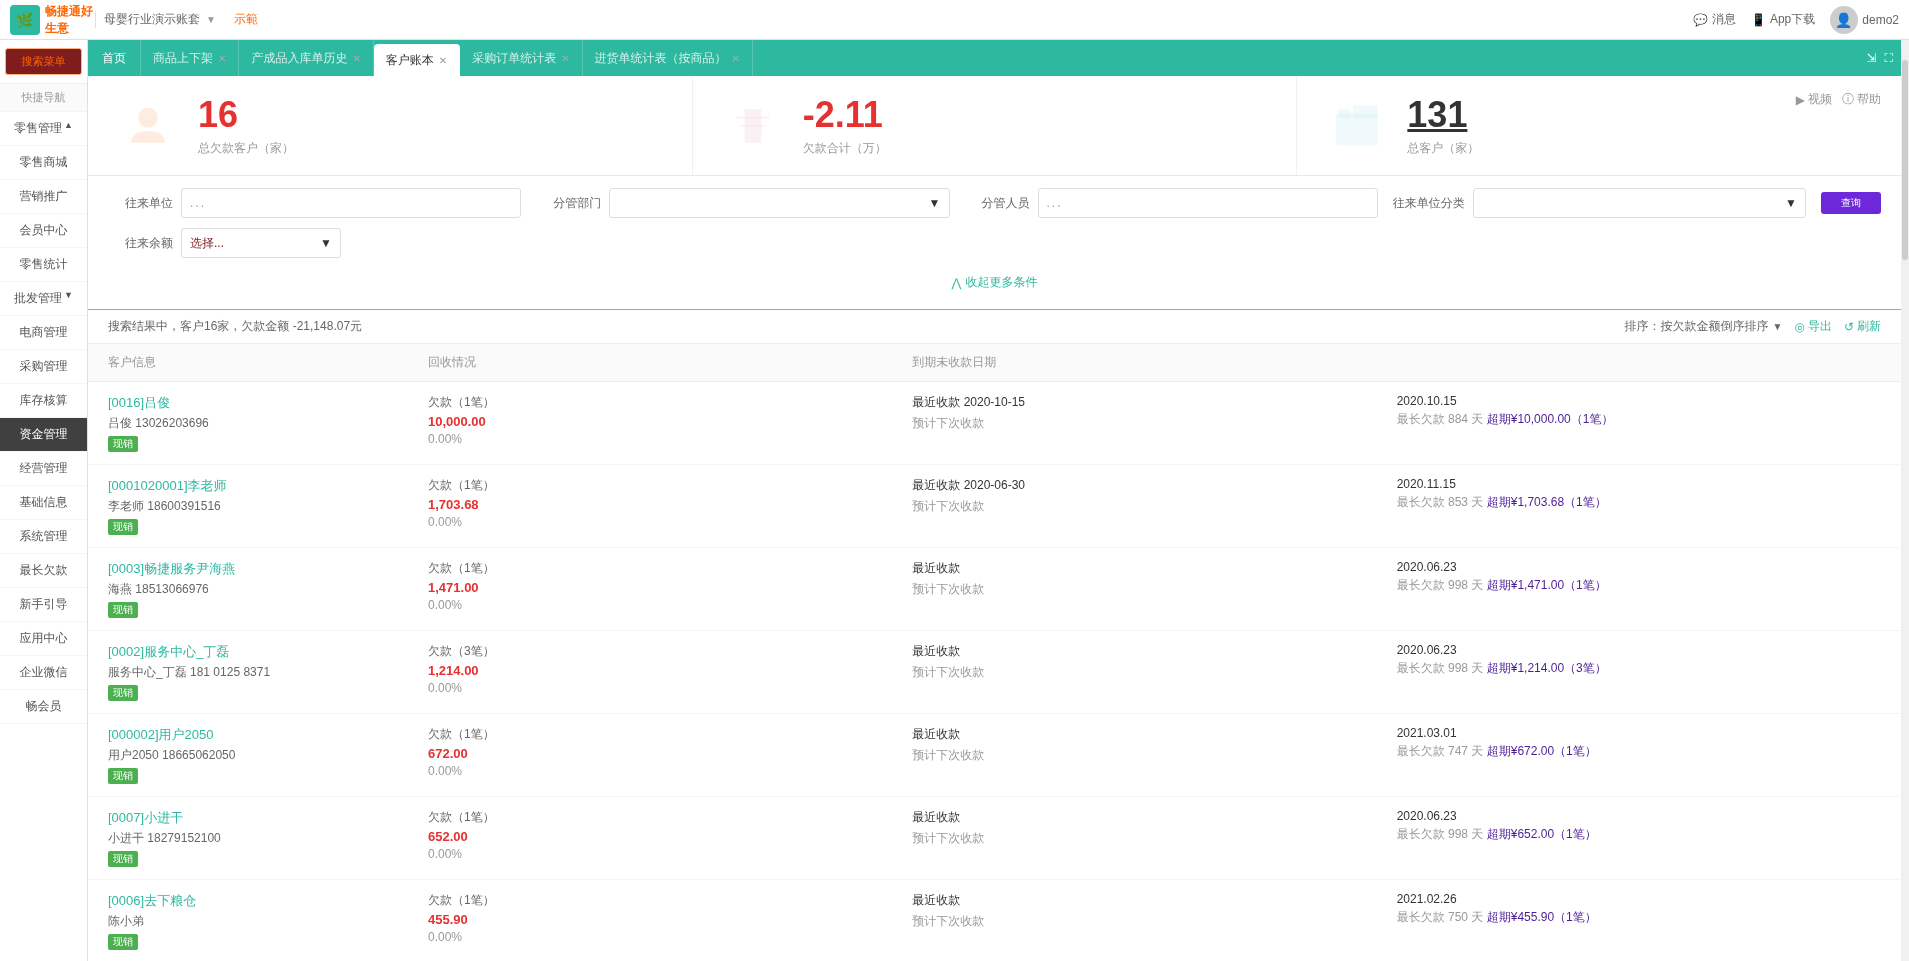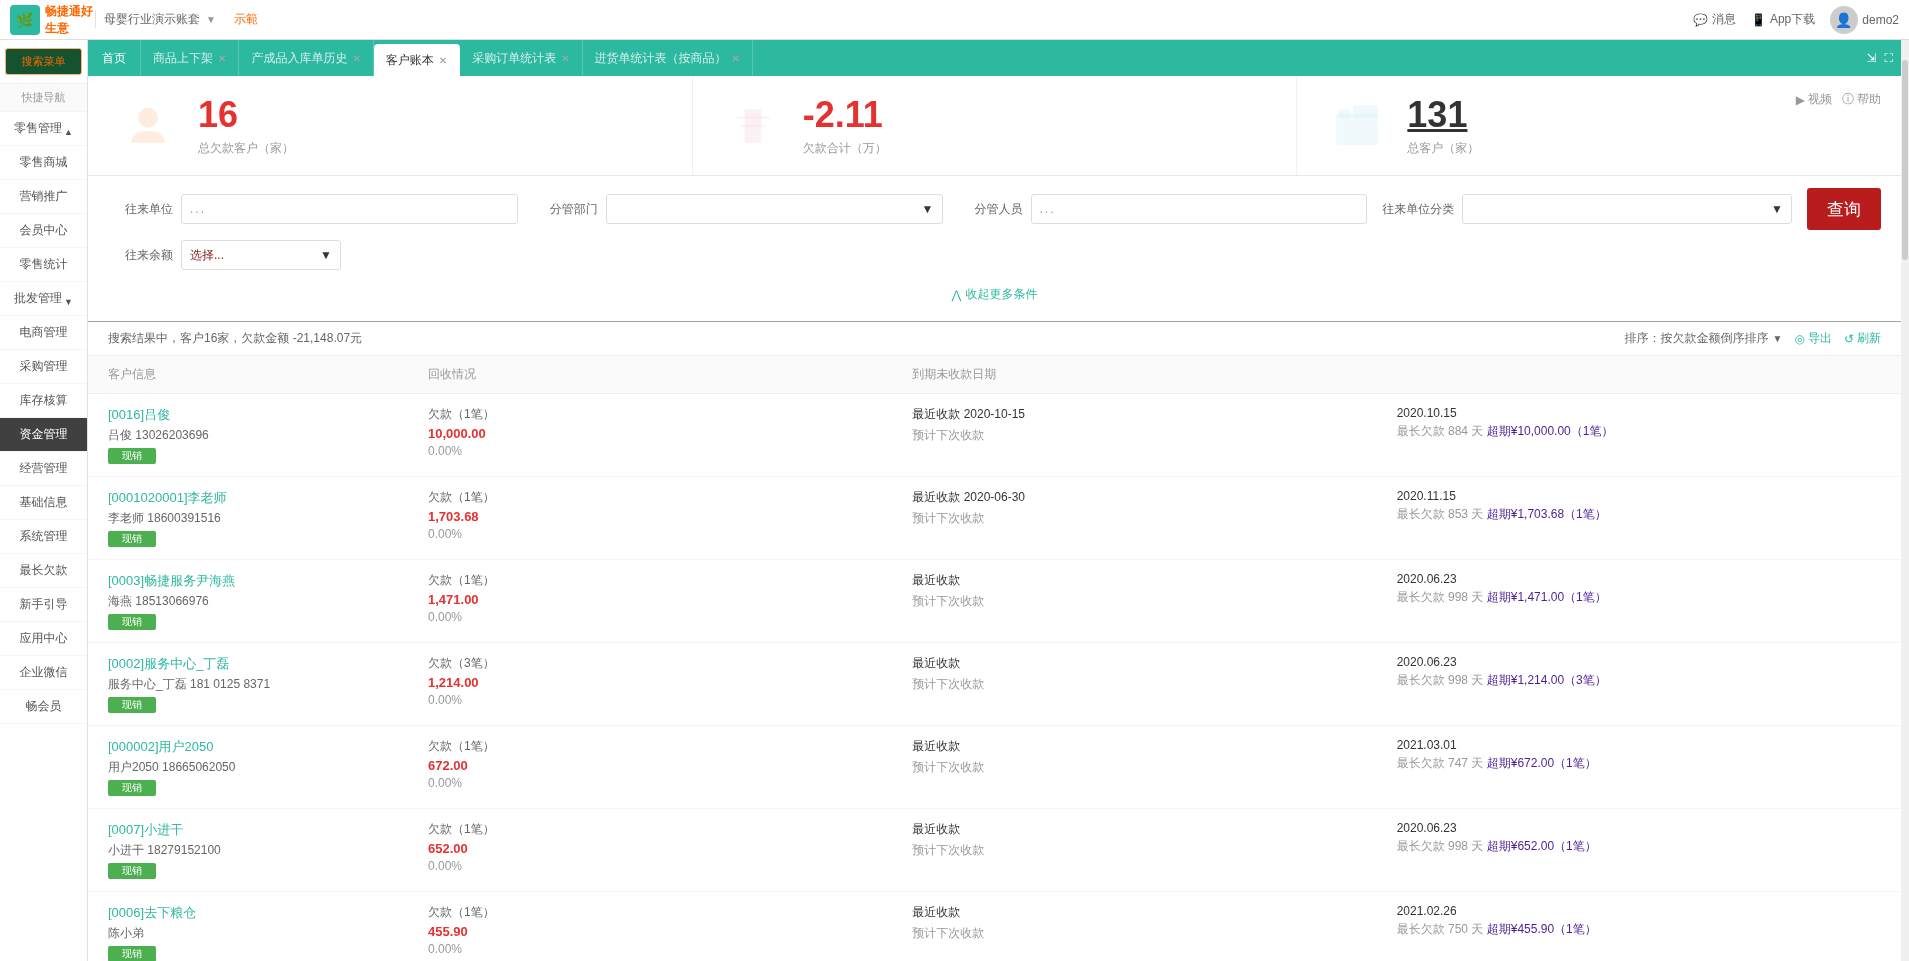--- a/index.html
+++ b/index.html
@@ -14,24 +14,24 @@
     .top-right { margin-left: auto; display: flex; align-items: center; gap: 15px; }
     .top-right-item { display: flex; align-items: center; gap: 4px; font-size: 12px; color: #666; cursor: pointer; }
     .user-avatar { width: 28px; height: 28px; border-radius: 50%; background: #ccc; display: flex; align-items: center; justify-content: center; font-size: 11px; }
 
     
     .main-layout { display: flex; flex: 1; overflow: hidden; }
 
     
     .sidebar { width: 88px; background: #fff; border-right: 1px solid #e0e0e0; display: flex; flex-direction: column; flex-shrink: 0; overflow-y: auto; }
     .sidebar-search { padding: 8px 5px; border-bottom: 1px solid #f0f0f0; }
-    .sidebar-search-btn { width: 100%; background: #14532d; border: 1px solid #ffb07c; color: #ff6600; padding: 5px; border-radius: 3px; font-size: 11px; cursor: pointer; text-align: center; }
+    .sidebar-search-btn { width: 100%; background: #7f1d1d; border: 1px solid #ffb07c; color: #ff6600; padding: 5px; border-radius: 3px; font-size: 11px; cursor: pointer; text-align: center; }
     .sidebar-item { padding: 8px 5px; text-align: center; cursor: pointer; font-size: 12px; color: #555; border-bottom: 1px solid #f5f5f5; }
     .sidebar-item.active { background: #404040; color: #fff; }
-    .sidebar-item-with-arrow { display: flex; align-items: flex-end; justify-content: center; gap: 2px; }
+    .sidebar-item-with-arrow { display: flex; align-items: flex-start; justify-content: center; gap: 2px; }
 
     
     .tab-bar { display: flex; background: #2db8a0; height: 36px; align-items: stretch; flex-shrink: 0; padding-left: 0; overflow: hidden; }
     .tab-item { display: flex; align-items: center; padding: 0 12px; font-size: 12px; cursor: pointer; color: rgba(255,255,255,0.8); white-space: nowrap; border-right: 1px solid rgba(255,255,255,0.2); gap: 5px; }
     .tab-item.active { background: #fff; color: #333; border-radius: 4px 4px 0 0; margin-top: 4px; }
     .tab-item .close-icon { font-size: 10px; color: #aaa; cursor: pointer; }
     .tab-item.active .close-icon { color: #999; }
     .tab-home { padding: 0 14px; font-size: 12px; color: #fff; }
     .tab-right { margin-left: auto; display: flex; align-items: center; padding: 0 8px; gap: 8px; }
     .tab-right-icon { color: #fff; font-size: 14px; cursor: pointer; }
@@ -53,39 +53,39 @@
     .stat-top-right span { cursor: pointer; display: flex; align-items: center; gap: 3px; }
 
     
     .filter-area { background: #fff; padding: 12px 20px; border-bottom: 1px solid #a3a3a3; }
     .filter-row { display: flex; align-items: center; gap: 15px; margin-bottom: 10px; }
     .filter-item { display: flex; align-items: center; gap: 8px; flex: 1; }
     .filter-label { font-size: 12px; color: #666; white-space: nowrap; min-width: 65px; text-align: right; }
     .filter-input { flex: 1; height: 30px; border: 1px solid #ddd; border-radius: 3px; padding: 0 8px; font-size: 12px; display: flex; align-items: center; justify-content: space-between; cursor: pointer; position: relative; }
     .filter-input .dots { color: #999; letter-spacing: 2px; }
     .filter-select { flex: 1; height: 30px; border: 1px solid #ddd; border-radius: 3px; padding: 0 8px; font-size: 12px; display: flex; align-items: center; justify-content: space-between; cursor: pointer; }
-    .search-btn { background: #b91c1c; color: #fff; border: none; padding: 0 20px; height: 42px; border-radius: 3px; cursor: pointer; font-size: 17px; white-space: nowrap; }
+    .search-btn { background: #6d28d9; color: #fff; border: none; padding: 0 20px; height: 22px; border-radius: 3px; cursor: pointer; font-size: 10px; white-space: nowrap; }
     .collapse-row { display: flex; justify-content: center; padding: 6px; }
     .collapse-btn { color: #2db8a0; font-size: 12px; cursor: pointer; display: flex; align-items: center; gap: 4px; }
 
     
     .results-bar { display: flex; align-items: center; justify-content: space-between; padding: 8px 20px; background: #fff; border-bottom: 1px solid #eee; }
     .results-info { font-size: 12px; color: #666; }
     .results-actions { display: flex; align-items: center; gap: 12px; font-size: 12px; color: #666; }
     .sort-select { display: flex; align-items: center; gap: 4px; cursor: pointer; }
     .action-btn { display: flex; align-items: center; gap: 3px; cursor: pointer; color: #2db8a0; }
 
     
     .table-container { background: #fff; margin: 0; }
     .table-header { display: grid; grid-template-columns: 320px 1fr 1fr 1fr; padding: 10px 20px; background: #fafafa; border-bottom: 1px solid #eee; font-size: 12px; color: #999; font-weight: normal; }
     .table-row { display: grid; grid-template-columns: 320px 1fr 1fr 1fr; padding: 12px 20px; border-bottom: 1px solid #f5f5f5; align-items: start; }
     .customer-info {}
     .customer-name { color: #2db8a0; font-size: 13px; cursor: pointer; }
     .customer-phone { font-size: 12px; color: #666; margin-top: 3px; }
-    .customer-tag { display: inline-block; background: #4caf50; color: #fff; font-size: 10px; padding: 1px 14px; border-radius: 2px; margin-top: 4px; }
+    .customer-tag { display: inline-block; background: #4caf50; color: #fff; font-size: 10px; padding: 1px 5px; border-radius: 2px; margin-top: 4px; }
     .debt-info {}
     .debt-count { font-size: 12px; color: #666; }
     .debt-amount { color: #e63131; font-size: 13px; font-weight: bold; margin-top: 3px; }
     .debt-percent { font-size: 12px; color: #999; margin-top: 3px; }
     .recovery-info { font-size: 12px; color: #666; }
     .recovery-date { color: #333; }
     .recovery-next { color: #999; margin-top: 4px; }
     .overdue-info {}
     .overdue-date { font-size: 12px; color: #333; }
     .overdue-days { font-size: 12px; color: #999; margin-top: 3px; }

